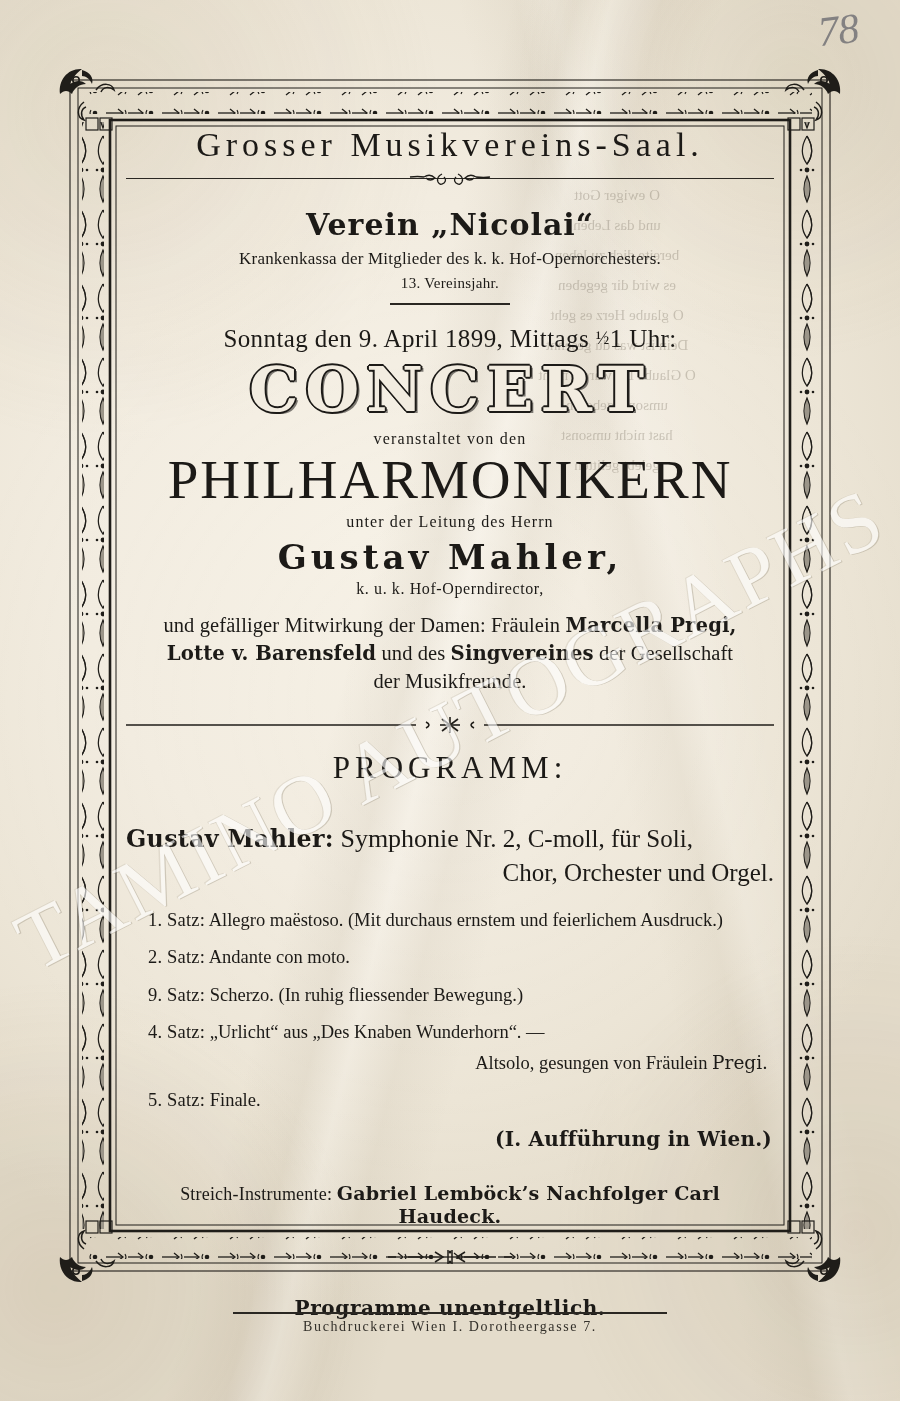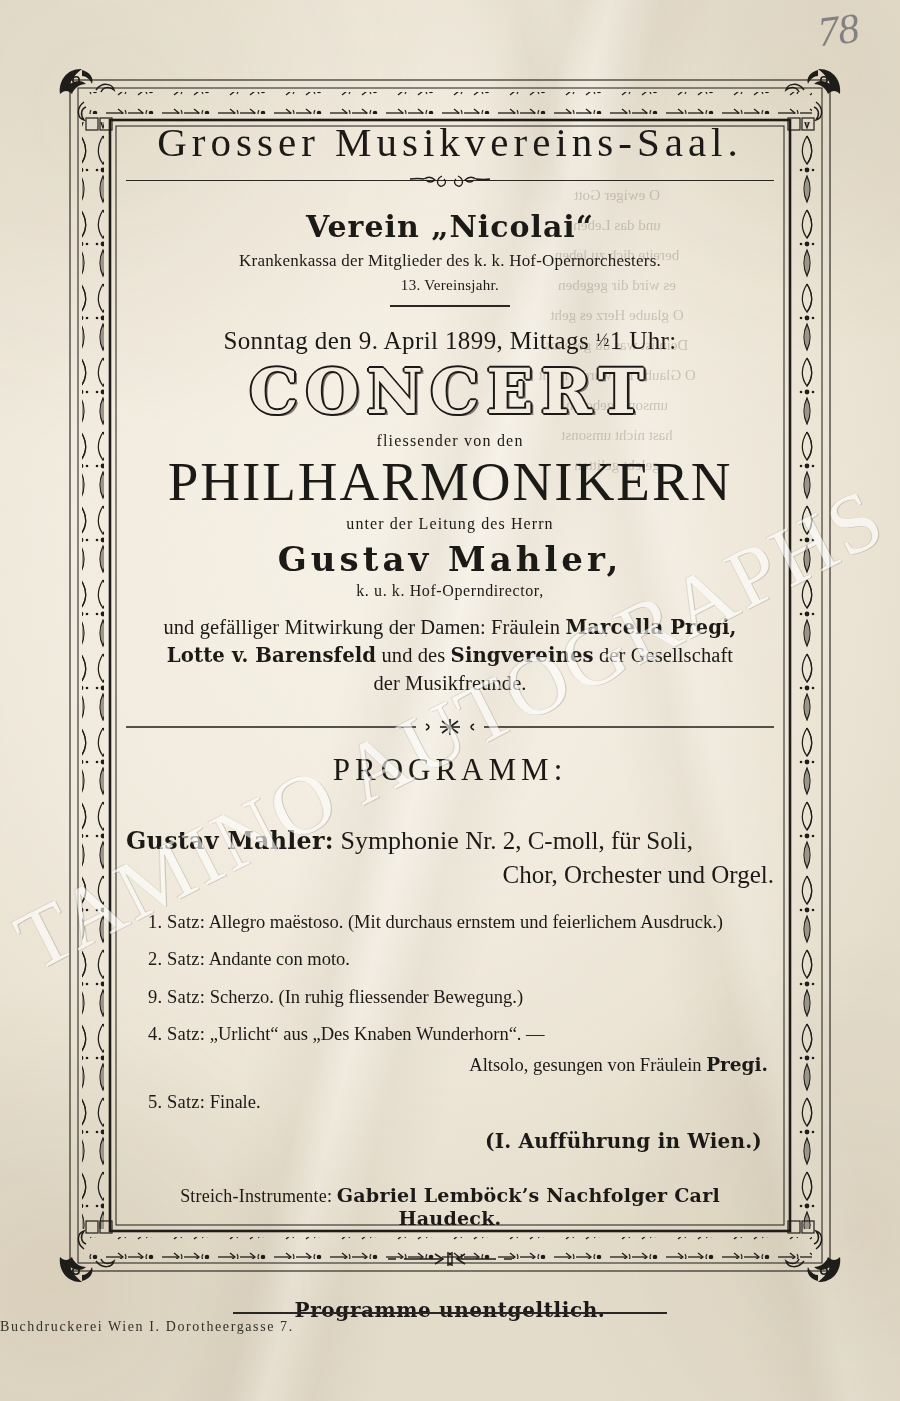--- a/index.html
+++ b/index.html
@@ -113,24 +113,24 @@
   .content {
     position: absolute;
     left: 126px;
     top: 118px;
     width: 648px;
     z-index: 4;
     text-align: center;
   }
 
   .hall-title {
-    font-size: 41px;
+    font-size: 34px;
     letter-spacing: 5px;
     font-weight: 400;
-    margin: 0;
+    margin: 8px;
     white-space: nowrap;
   }
 
   .rule {
     border: 0;
     border-top: 1.6px solid #2a2722;
     margin: 14px auto 0;
     width: 100%;
   }
   .rule-short { width: 120px; margin-top: 11px; border-top: 2px solid #2a2722; }
@@ -265,27 +265,27 @@
   }
   .mv { margin: 0 0 12px; padding-left: 22px; }
   .mv:last-child { margin-bottom: 0; }
   .mv .lbl { letter-spacing: .2px; }
   .mv-sub {
     display: block;
     text-align: right;
     margin-top: 4px;
     padding-right: 6px;
   }
-  .mv-sub b, .premiere b { font-family: "DejaVu Serif", serif; font-weight: 700; }
+  .mv-sub b, .premiere b { font-family: "DejaVu Serif", serif; font-weight: 400; }
   .premiere {
     text-align: right;
     font-family: "DejaVu Serif", serif;
     font-weight: 700;
     font-size: 20px;
-    margin: 2px 12px 0 0;
+    margin: 2px 2px 0 0;
     letter-spacing: .2px;
   }
 
   .strings {
     font-size: 18px;
     margin: 28px 0 0;
     letter-spacing: .2px;
   }
   .strings b {
     font-family: "DejaVu Serif", serif;
@@ -308,21 +308,21 @@
     letter-spacing: .6px;
     margin: 30px 0 0;
   }
 
   
   .imprint-wrap {
     position: absolute;
     left: 0;
     right: 0;
     top: 1312px;
-    text-align: left;
+    text-align: center;
     z-index: 4;
   }
   .imprint-rule {
     width: 434px;
     margin: 0 auto 5px;
     border-top: 2.2px solid #2a2722;
   }
   .imprint {
     font-size: 14px;
     letter-spacing: 1.6px;
@@ -478,21 +478,21 @@
     <h2 class="verein">Verein „Nicolai“</h2>
     <p class="krankenkassa">Krankenkassa der Mitglieder des k. k. Hof-Opernorchesters.</p>
     <p class="vereinsjahr">13. Vereinsjahr.</p>
     <hr class="rule rule-short">
 
     <p class="datum">
       <span>Sonntag den 9. April 1899, Mittags </span><span class="frac">½</span><span>1 Uhr:</span>
     </p>
 
     <p class="concert">CONCERT</p>
-    <p class="veranstaltet">fliessender von den</p>
+    <p class="veranstaltet">veranstaltet von den</p>
     <p class="phil">PHILHARMONIKERN</p>
     <p class="unter">unter der Leitung des Herrn</p>
     <p class="mahler">Gustav Mahler,</p>
     <p class="kuk">k. u. k. Hof-Operndirector,</p>
 
     <p class="mitwirkung">
       <span>und gefälliger Mitwirkung der Damen: Fräulein </span><b>Marcella Pregi,</b><br>
       <b>Lotte v. Barensfeld</b><span> und des </span><b>Singvereines</b><span> der Gesellschaft</span><br>
       <span>der Musikfreunde.</span>
     </p>

